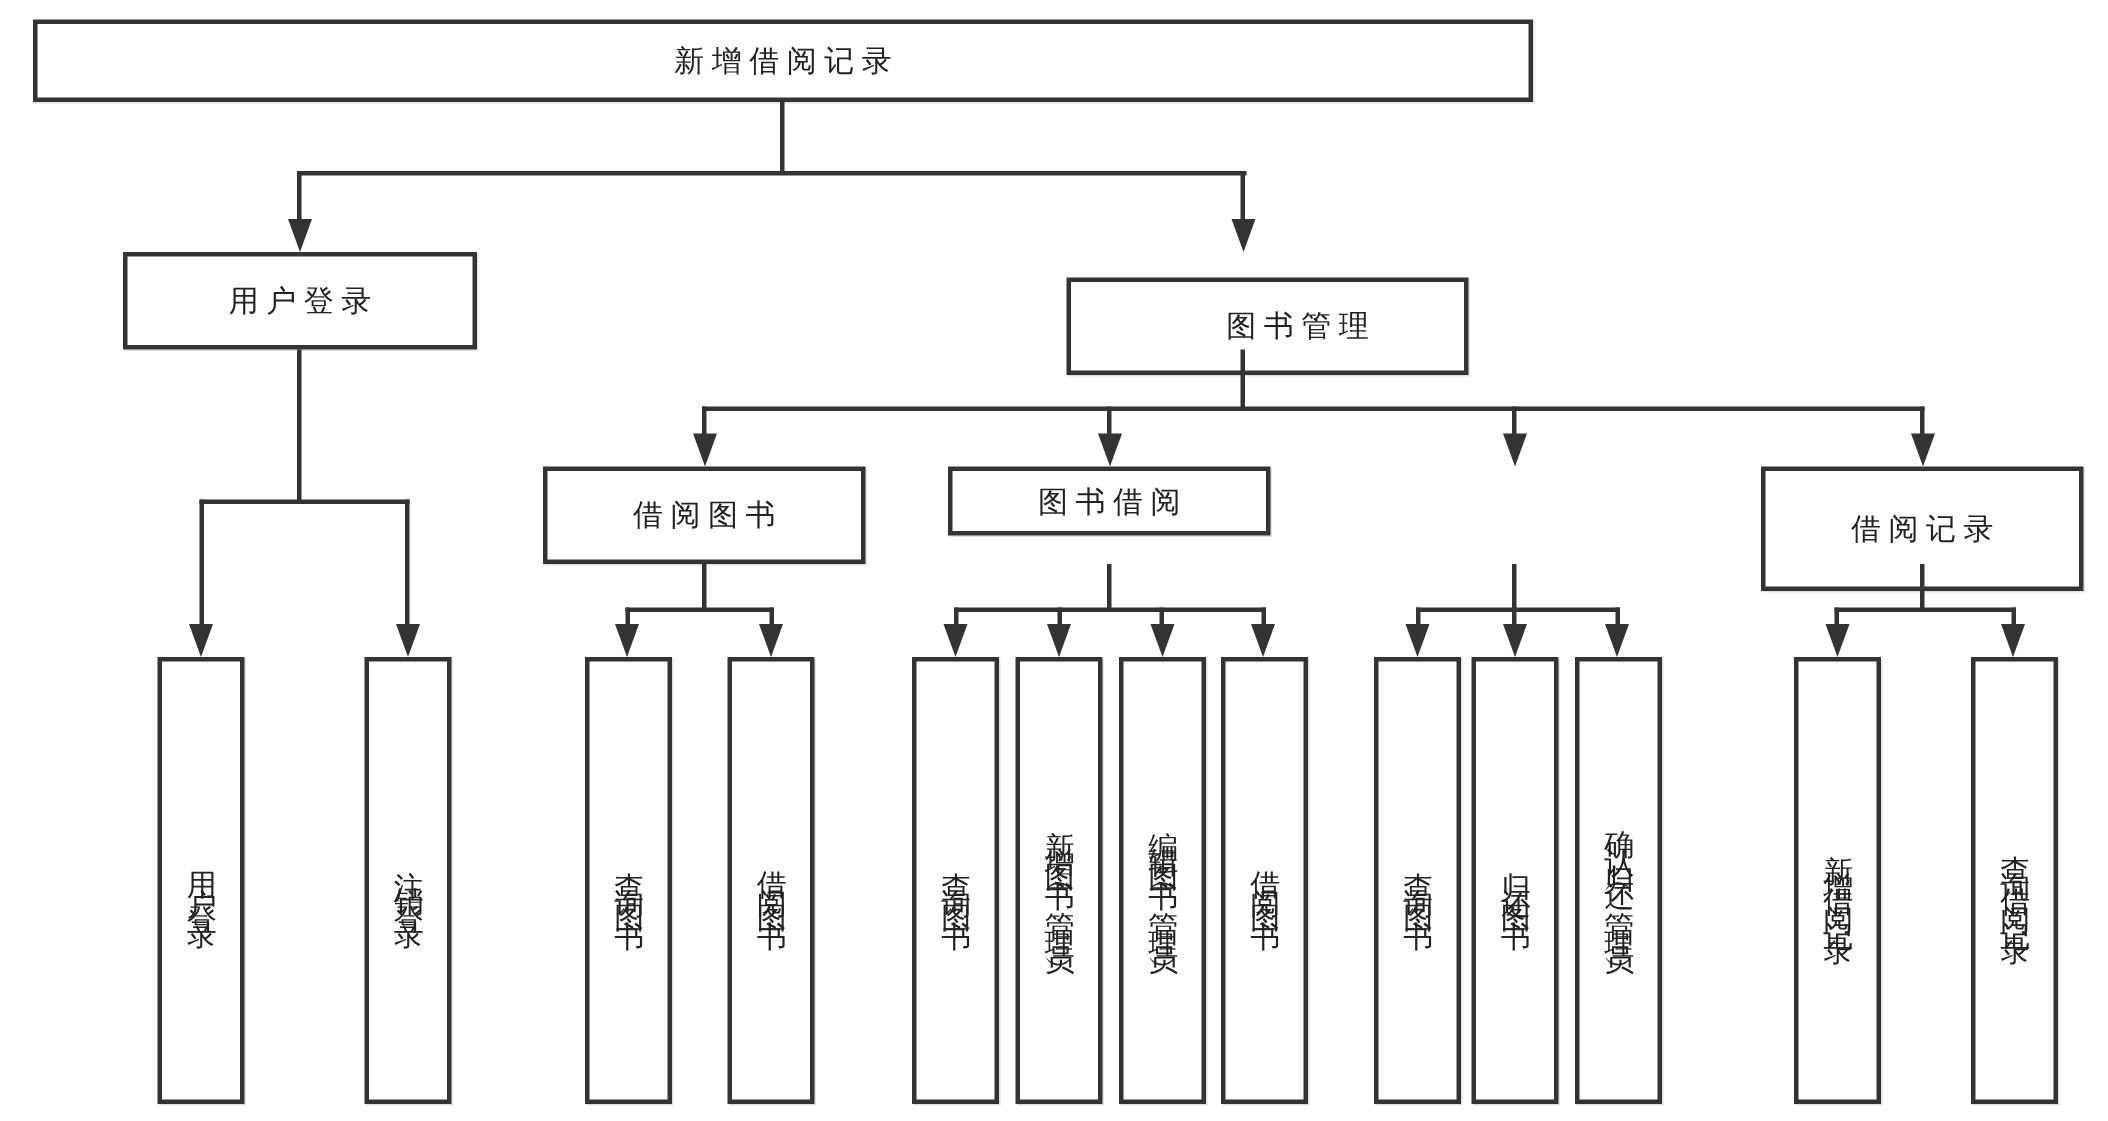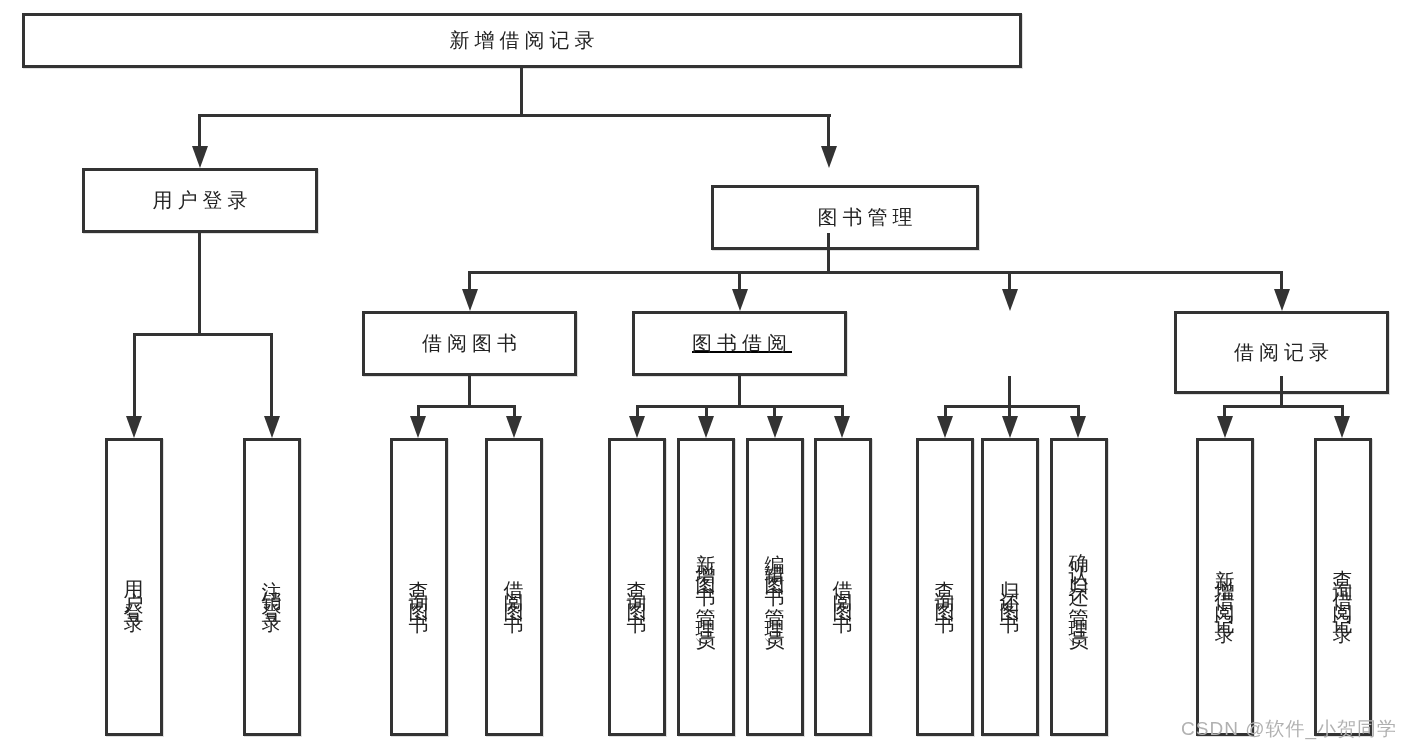--- a/index.html
+++ b/index.html
@@ -117,21 +117,21 @@
   <div class="vl" style="left:1008px; top:271px; height:20px;"></div>
   <div class="vl" style="left:1280px; top:271px; height:20px;"></div>
   <div class="arrow" style="left:462px; top:289px;"></div>
   <div class="arrow" style="left:732px; top:289px;"></div>
   <div class="arrow" style="left:1002px; top:289px;"></div>
   <div class="arrow" style="left:1274px; top:289px;"></div>
 
   <div class="node" style="left:362px; top:311px; width:215px; height:65px;">
     <span>借阅图书</span>
   </div>
-  <div class="node" style="left:632px; top:311px; width:215px; height:65px;text-decoration:underline;">
+  <div class="node" style="left:632px; top:311px; width:215px; height:46px;">
     <span>图书借阅</span>
   </div>
   <div class="node" style="left:1174px; top:311px; width:215px; height:83px;">
     <span>借阅记录</span>
   </div>
 
   <div class="vl" style="left:468px; top:376px; height:31px;"></div>
   <div class="hl" style="left:417px; top:405px; width:99px;"></div>
   <div class="vl" style="left:417px; top:405px; height:14px;"></div>
   <div class="vl" style="left:513px; top:405px; height:14px;"></div>
@@ -202,15 +202,14 @@
     <span>确认归还（管理员）</span>
   </div>
 
   <div class="leaf" style="left:1196px;">
     <span>新增借阅记录</span>
   </div>
   <div class="leaf" style="left:1314px;">
     <span>查询借阅记录</span>
   </div>
 
-  <div class="watermark">CSDN @软件_小贺同学</div>
 
 </div>
 
 </body></html>

